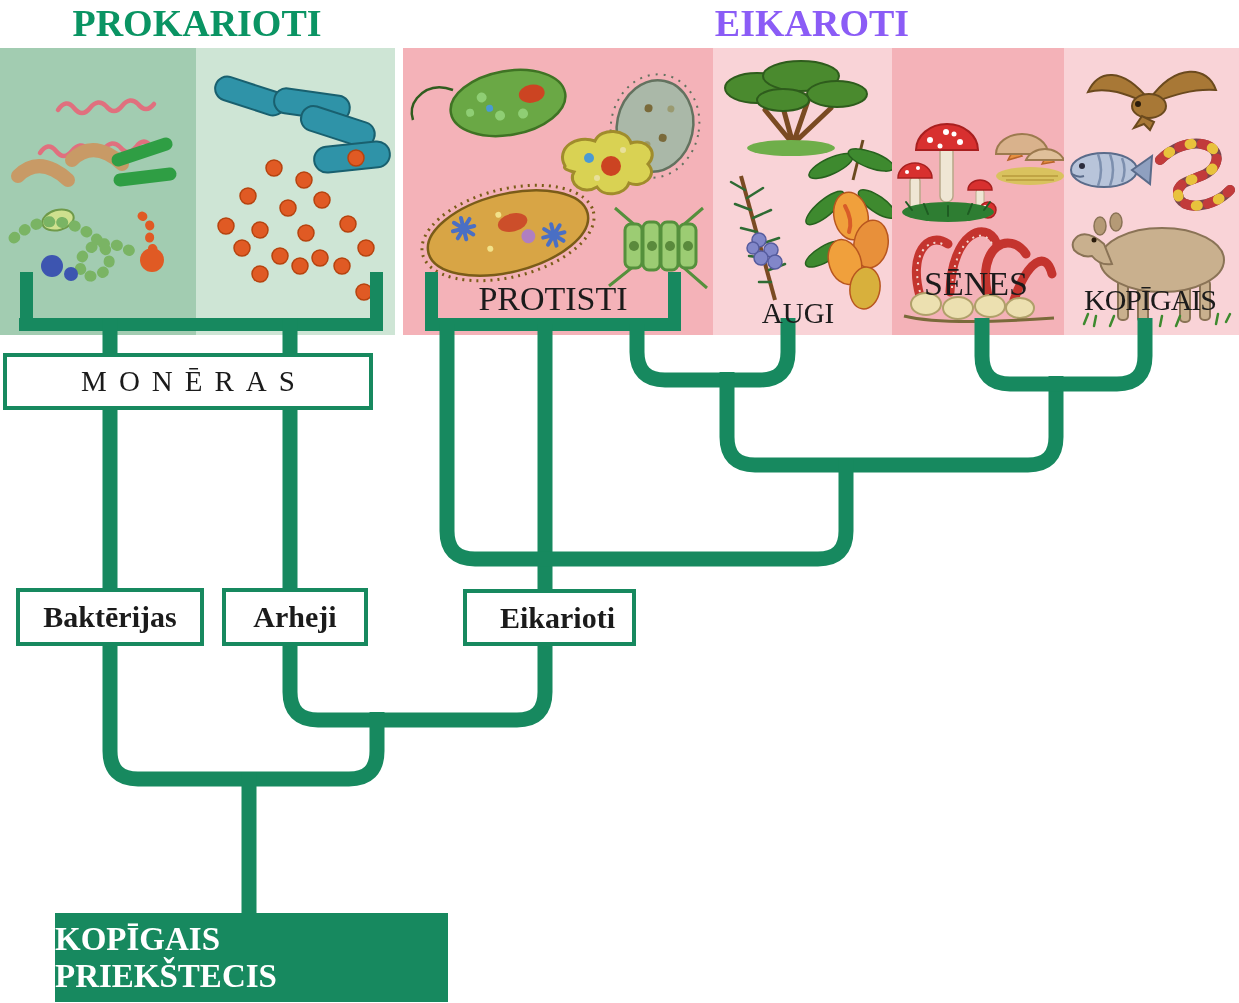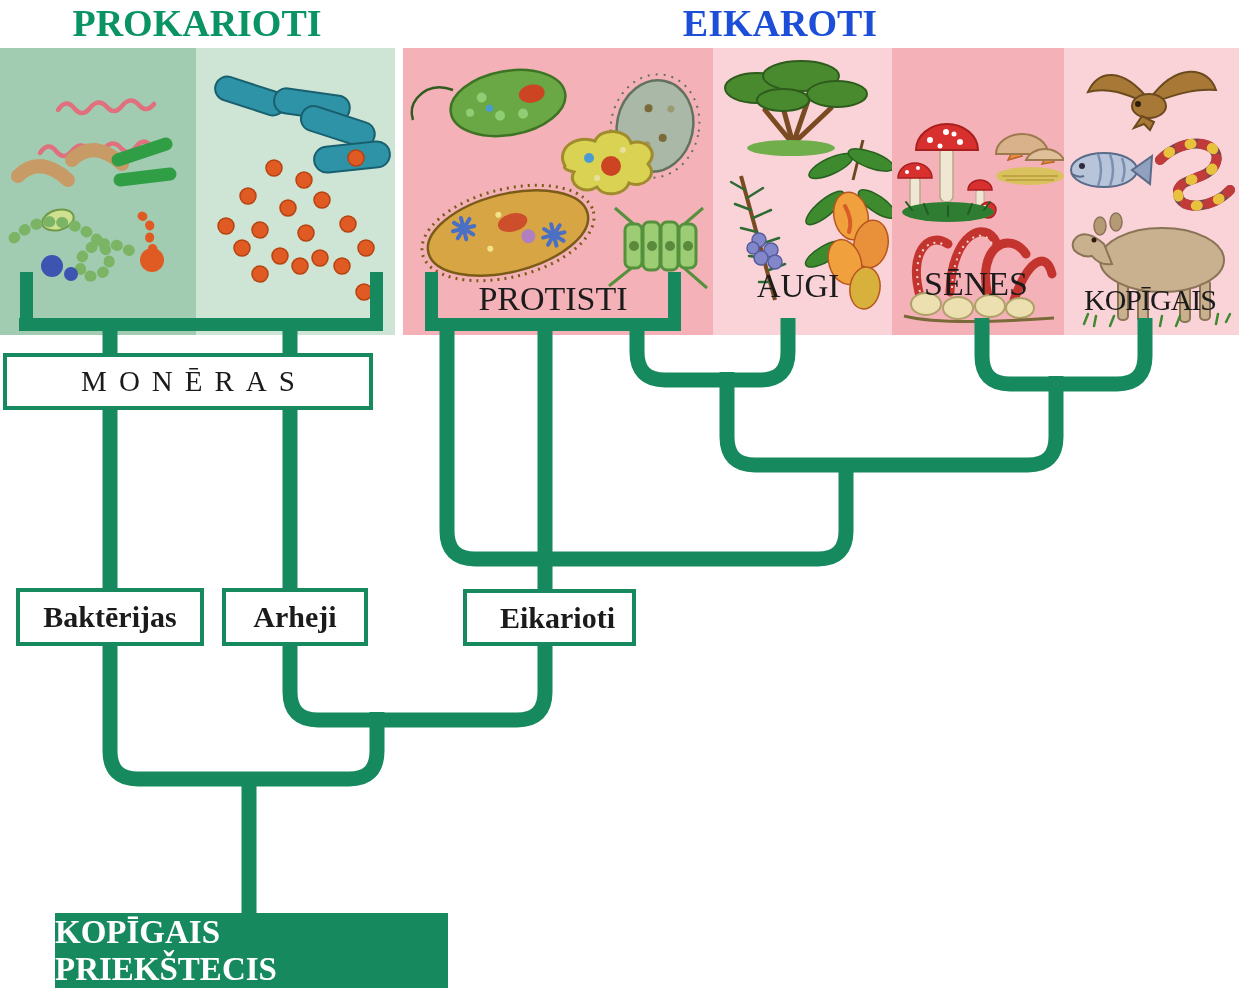--- a/index.html
+++ b/index.html
@@ -2,47 +2,47 @@
 <html><head>
 <meta charset="utf-8">
 <style>
   html,body{margin:0;padding:0;background:#ffffff;}
   #canvas{position:relative;width:1239px;height:1003px;background:#ffffff;overflow:hidden;
           font-family:Liberation Serif, serif;}
   
   .big-title{position:absolute;top:0;height:46px;line-height:46px;font-size:38px;font-weight:bold;
              transform:translateX(-50%);white-space:nowrap;z-index:6;}
   #title-prok{left:197px;color:#0a9463;}
-  #title-euk{left:780px;color:#1d4ed8;}
+  #title-euk{left:812px;color:#8b5cf6;}
   
   .panel{position:absolute;top:48px;height:287px;z-index:1;overflow:hidden;}
   #panel-bact1{left:0;width:196px;background:#a2ccb1;}
   #panel-bact2{left:196px;width:199px;background:#cee5d5;}
   #panel-prot {left:403px;width:310px;background:#f4b2b8;}
   #panel-augi {left:713px;width:179px;background:#f9d3d7;}
   #panel-senes{left:892px;width:172px;background:#f4b2b8;}
   #panel-dziv {left:1064px;width:175px;background:#f9d3d7;}
   
   .kingdom-label{position:absolute;transform:translateX(-50%);color:#1b1b1b;z-index:5;
                  white-space:nowrap;font-weight:400;}
   #lbl-protisti{left:553px;top:280px;font-size:34px;text-align:center;}
-  #lbl-augi{left:798px;top:268px;font-size:33px;}
+  #lbl-augi{left:798px;top:297px;font-size:29px;}
   #lbl-senes{left:976px;top:265px;font-size:34px;}
   #lbl-dziv{left:1150px;top:283px;font-size:30px;letter-spacing:-1px;}
   
   #tree-svg{position:absolute;left:0;top:0;z-index:3;}
   
   .node-box{position:absolute;background:#ffffff;border:4px solid #17895f;box-sizing:border-box;
             display:flex;align-items:center;justify-content:center;color:#1b1b1b;z-index:4;}
   #box-moneras{left:3px;top:353px;width:370px;height:57px;font-size:29px;font-weight:500;
                letter-spacing:12px;text-indent:12px;}
   #box-bakterijas{left:16px;top:588px;width:188px;height:58px;font-size:30px;font-weight:bold;}
   #box-arheji{left:222px;top:588px;width:146px;height:58px;font-size:30px;font-weight:bold;}
   #box-eikarioti{left:463px;top:589px;width:173px;height:57px;font-size:30px;font-weight:bold;padding-left:16px;}
-  #box-ancestor{left:55px;top:913px;width:393px;height:75px;background:#17895f;border:none;
+  #box-ancestor{left:55px;top:913px;width:393px;height:89px;background:#17895f;border:none;
                 color:#ffffff;font-size:33px;font-weight:bold;z-index:4;}
 </style>
 </head>
 <body>
 
 <div id="canvas">
 
   <div class="big-title" id="title-prok">PROKARIOTI</div>
   <div class="big-title" id="title-euk">EIKAROTI</div>
 

